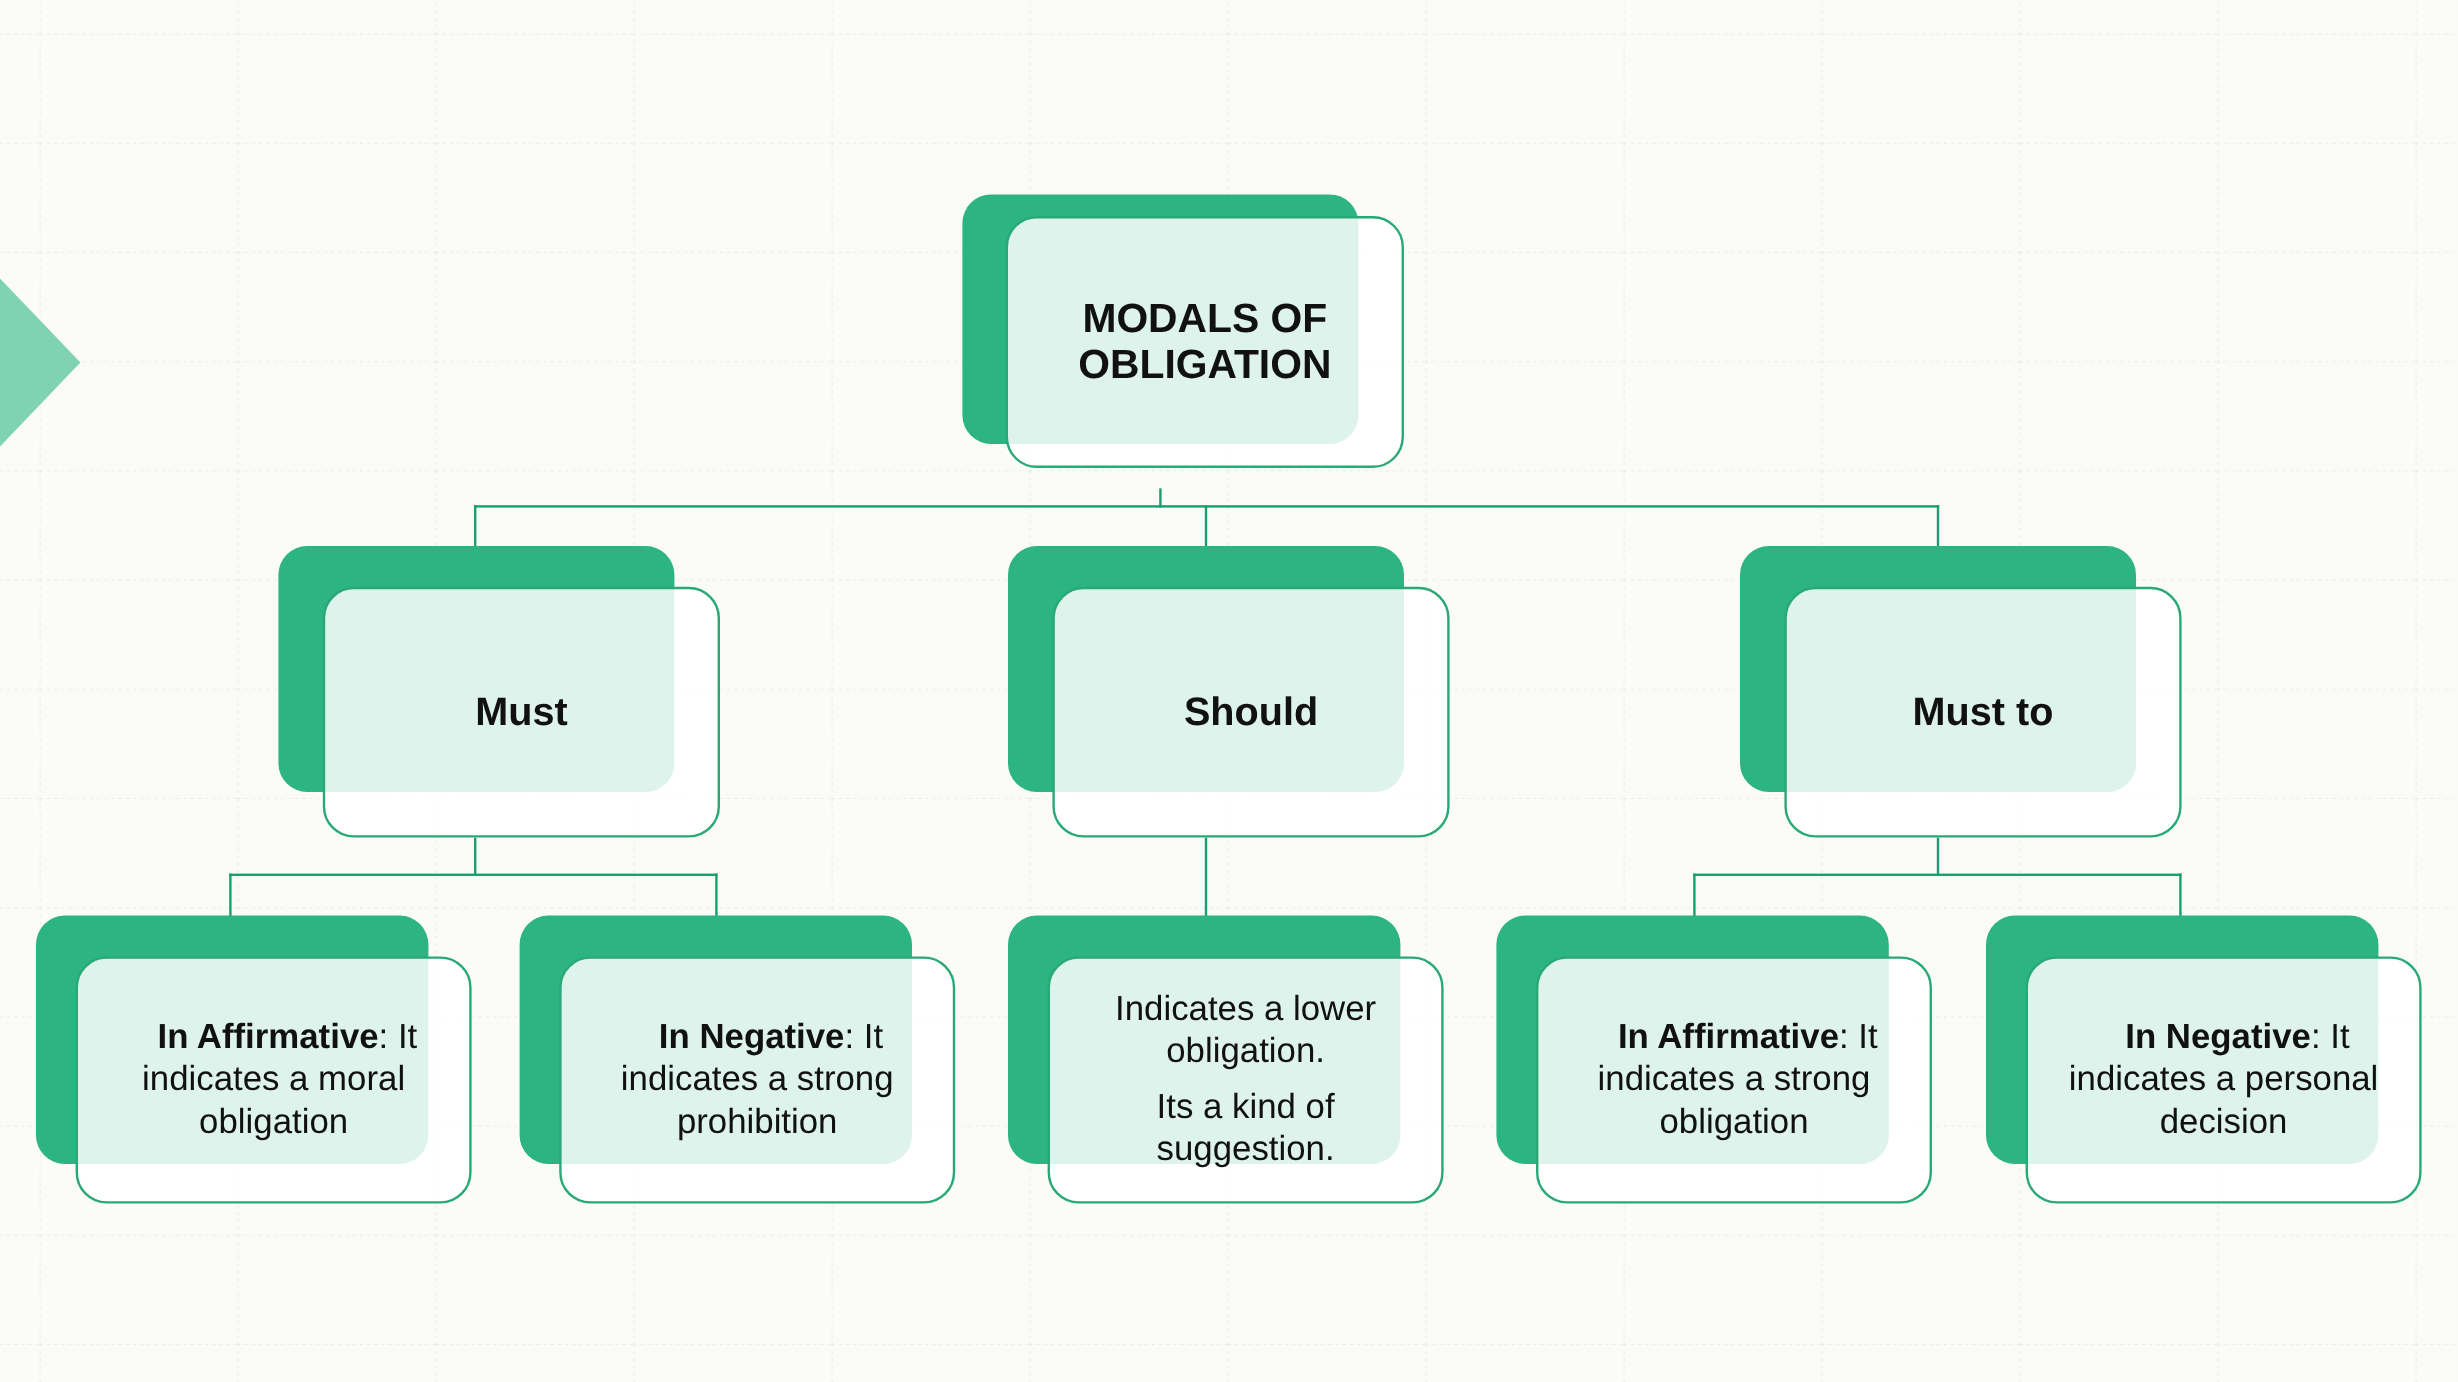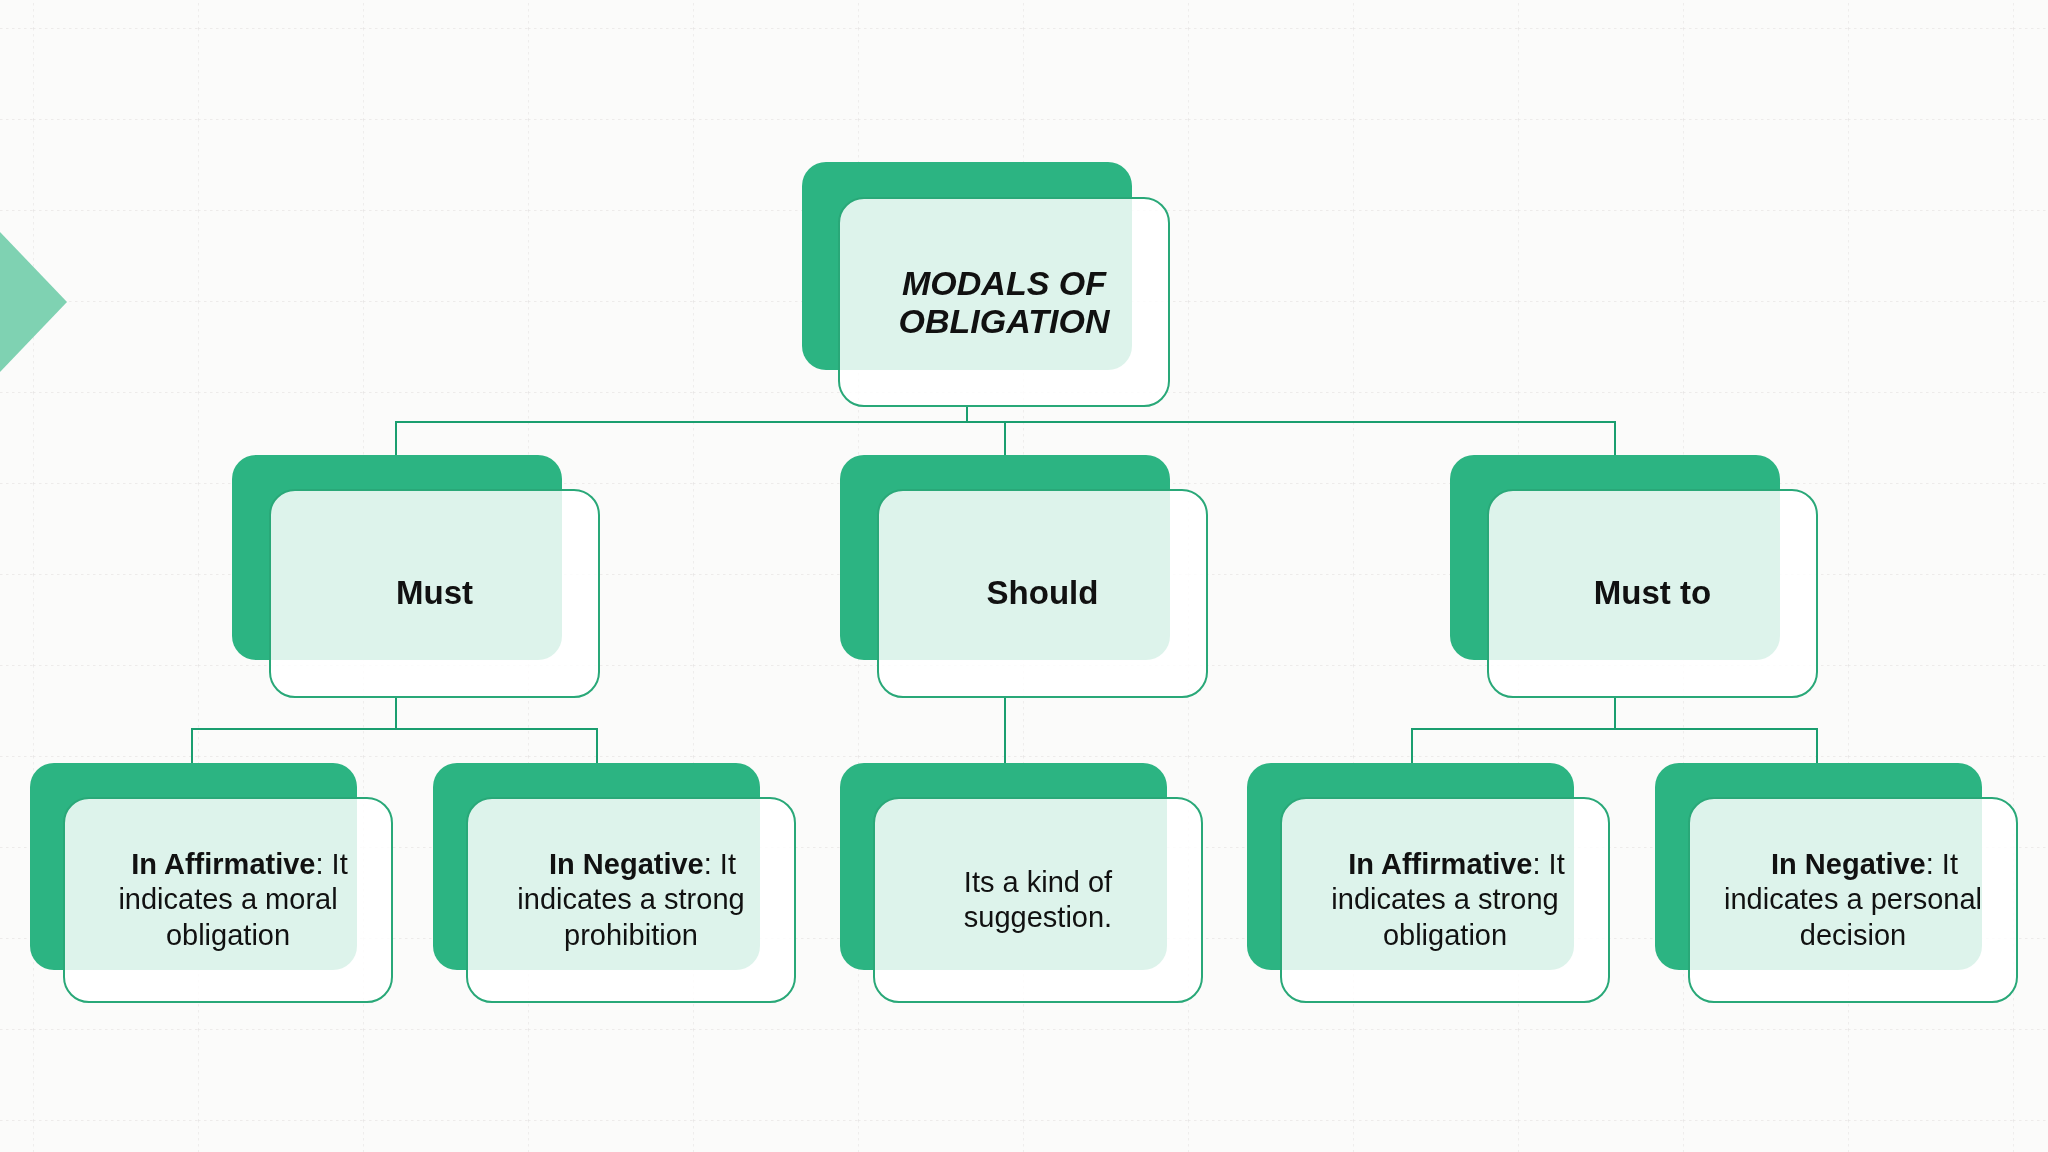--- a/index.html
+++ b/index.html
@@ -17,31 +17,31 @@
     position:absolute;left:0;top:0;background:#2cb482;border-radius:24px;
   }
   .front{
     position:absolute;box-sizing:border-box;
     background:rgba(255,255,255,0.84);
     border:2px solid #29a878;border-radius:26px;
     display:flex;flex-direction:column;align-items:center;justify-content:center;
     text-align:center;padding:10px 22px;
   }
   .n-root .back{width:330px;height:208px;}
-  .n-root .front{left:36px;top:35px;width:332px;height:210px;font-style:italic;}
+  .n-root .front{left:36px;top:18px;width:332px;height:210px;}
   .n-t2 .back{width:330px;height:205px;}
   .n-t2 .front{left:37px;top:34px;width:331px;height:209px;justify-content:center;}
   .n-t3 .back{width:327px;height:207px;}
   .n-t3 .front{left:33px;top:34px;width:330px;height:206px;}
   .root-title{font-size:34px;font-weight:bold;line-height:1.13;margin:0;}
   .branch-title{font-size:33px;font-weight:bold;line-height:1.1;margin:0;}
   .child-text{font-size:29px;line-height:1.22;margin:0;}
   .child-text b{font-weight:bold;margin-left:23px;}
   .para{font-size:29px;line-height:1.2;margin:0;}
-  .para + .para{margin-top:12px;font-weight:bold;}
+  .para + .para{margin-top:12px;}
 </style>
 </head>
 <body>
 
 <div id="canvas">
 
   <svg class="grid-svg" width="2048" height="1152">
     <defs>
       <pattern id="gp" width="165" height="91" x="33" y="28" patternUnits="userSpaceOnUse">
         <path d="M0 0 H165 M0 0 V91" stroke="#d7d3d3" stroke-width="1.4" stroke-dasharray="2.5 3.5" opacity="0.55" fill="none"></path>
@@ -110,20 +110,21 @@
   <div class="node n-t3" style="left:433px;top:763px;">
     <div class="back"></div>
     <div class="front">
       <p class="child-text"><b>In Negative</b><span>: It indicates a strong prohibition</span></p>
     </div>
   </div>
 
   <div class="node n-t3" style="left:840px;top:763px;">
     <div class="back"></div>
     <div class="front">
+      <p class="para">Indicates a lower obligation.</p>
       <p class="para">Its a kind of suggestion.</p>
     </div>
   </div>
 
   <div class="node n-t3" style="left:1247px;top:763px;">
     <div class="back"></div>
     <div class="front">
       <p class="child-text"><b>In Affirmative</b><span>: It indicates a strong obligation</span></p>
     </div>
   </div>

